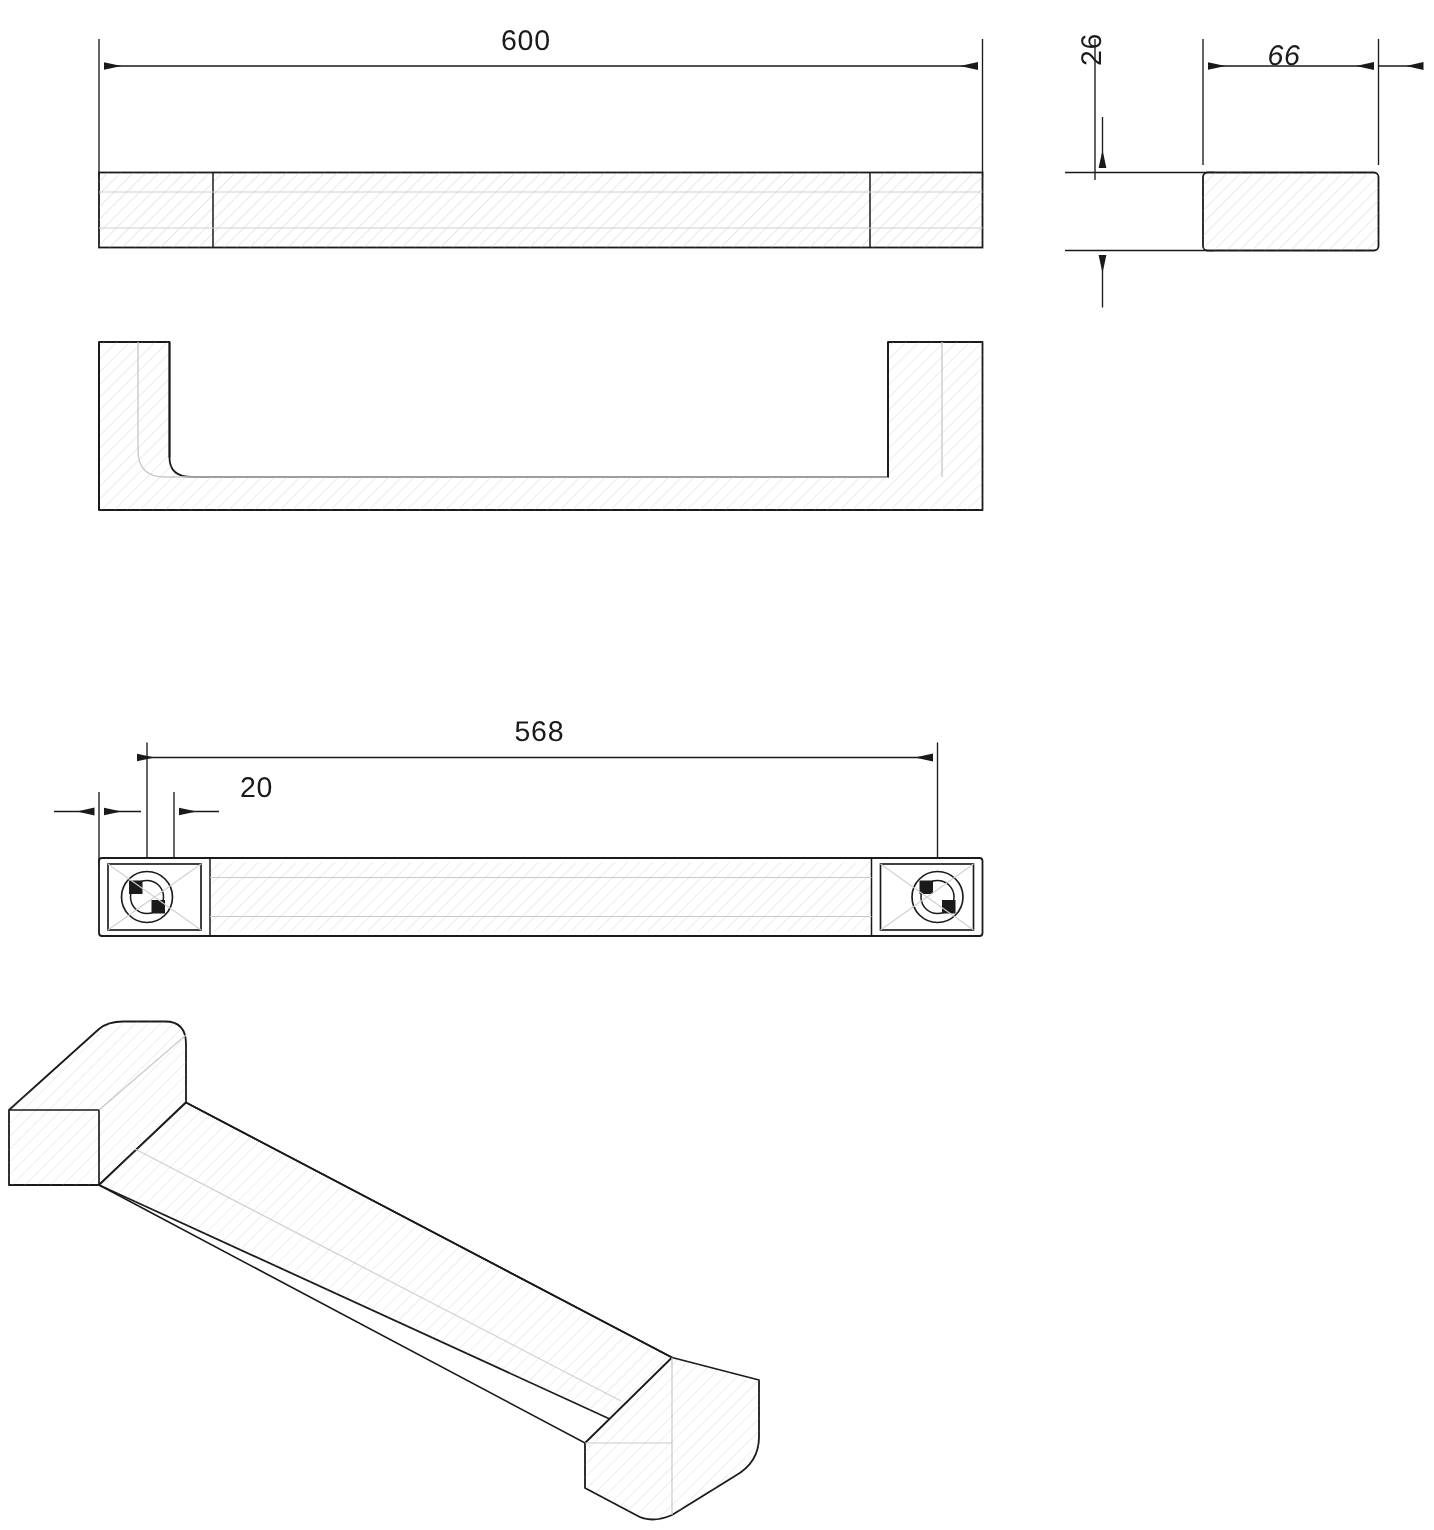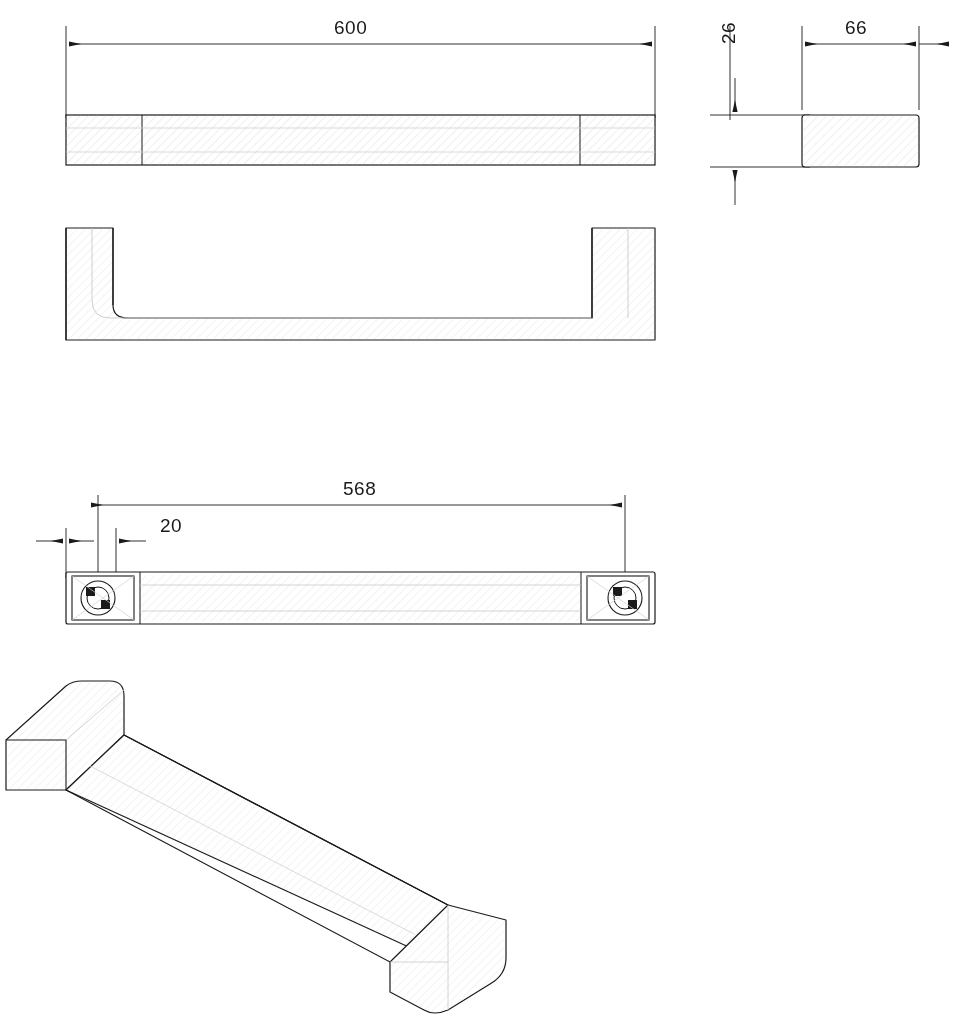--- a/index.html
+++ b/index.html
@@ -185,19 +185,19 @@
                Q434,1016 424,1010 L390,992 Z" fill="url(#hatch)" stroke="none" opacity="0.4"></path>
       <path d="M448,905 L448,1010" fill="none" stroke="#c9c9c9" stroke-width="0.8"></path>
       <path d="M390,962 L448,962" fill="none" stroke="#c9c9c9" stroke-width="0.8"></path>
     </g>
   </svg>
 
   <div class="dim-label" style="left:334px; top:17px;">600</div>
 
   <div class="dim-label vertical" style="left:718px; top:44px;">26</div>
 
-  <div class="dim-label" style="left:845px; top:17px;">66</div>
+  <div class="dim-label" style="left:845px; top:27px;font-style:italic;">66</div>
 
   <div class="dim-label" style="left:343px; top:478px;text-align:center;">568</div>
 
   <div class="dim-label" style="left:160px; top:515px;">20</div>
 
 </div>
 
 </body></html>

